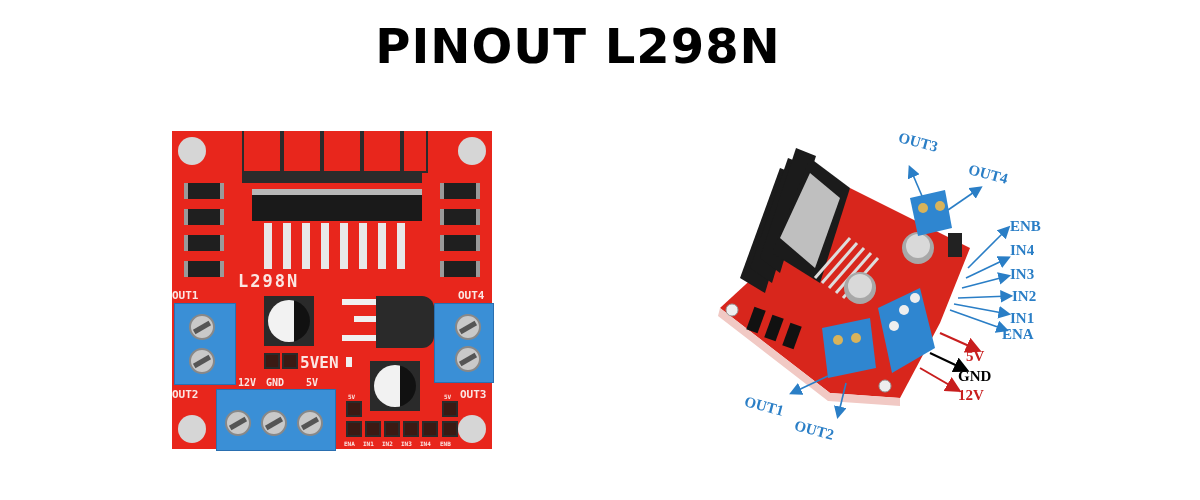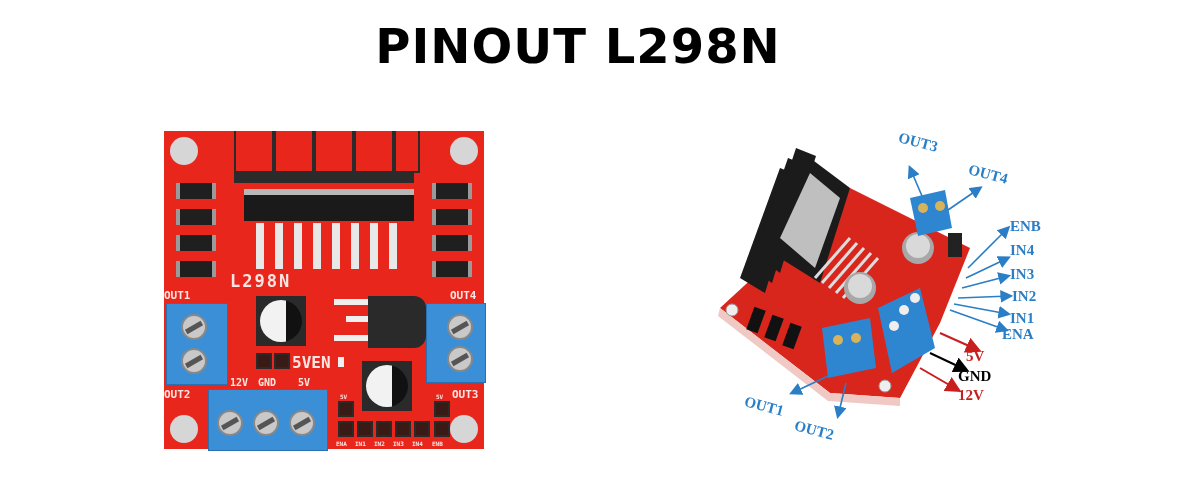--- a/index.html
+++ b/index.html
@@ -1,19 +1,19 @@
 <!DOCTYPE html>
 <html><head>
 <meta charset="utf-8">
 <style>
   html,body{margin:0;padding:0;background:#ffffff;}
   body{width:1200px;height:500px;position:relative;overflow:hidden;font-family:"Liberation Sans",sans-serif;}
   .title{position:absolute;left:0;top:18px;width:1156px;text-align:center;font-family:"DejaVu Sans",sans-serif;font-weight:bold;font-size:48px;color:#000;letter-spacing:1px;}
   
-  .board{position:absolute;left:164px;top:131px;width:320px;height:318px;background:#e8261c;}
+  .board{position:absolute;left:172px;top:131px;width:320px;height:318px;background:#e8261c;}
   .hole{position:absolute;width:28px;height:28px;border-radius:50%;background:#d6d6d6;}
   .heat{position:absolute;background:#e8261c;border:2px solid #2b2b2b;border-top:none;}
   .hs-bar{position:absolute;left:70px;top:40px;width:180px;height:12px;background:#2b2b2b;}
   .hs-grey{position:absolute;left:80px;top:58px;width:170px;height:6px;background:#b8b8b8;}
   .ic{position:absolute;left:80px;top:64px;width:170px;height:26px;background:#1a1a1a;}
   .pin{position:absolute;top:92px;width:8px;height:46px;background:#e8e8e8;}
   .diode{position:absolute;width:32px;height:16px;background:#1f1f1f;border-left:4px solid #9a9a9a;border-right:4px solid #9a9a9a;}
   .lbl{position:absolute;font-family:"DejaVu Sans Mono",monospace;color:#fbe6e3;font-weight:bold;}
   .term{position:absolute;background:#3a8fd6;border:1px solid #2a6fb0;}
   .screw{position:absolute;width:26px;height:26px;border-radius:50%;background:#c9c9c9;border:2px solid #888;box-sizing:border-box;}

